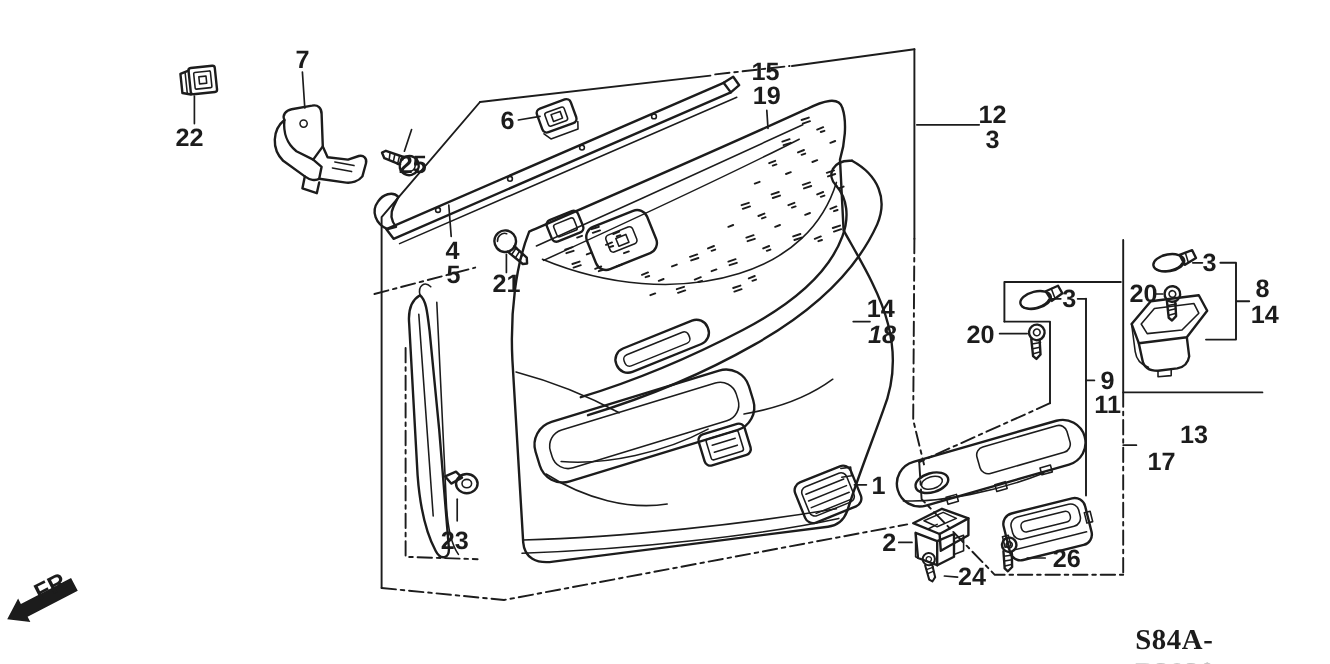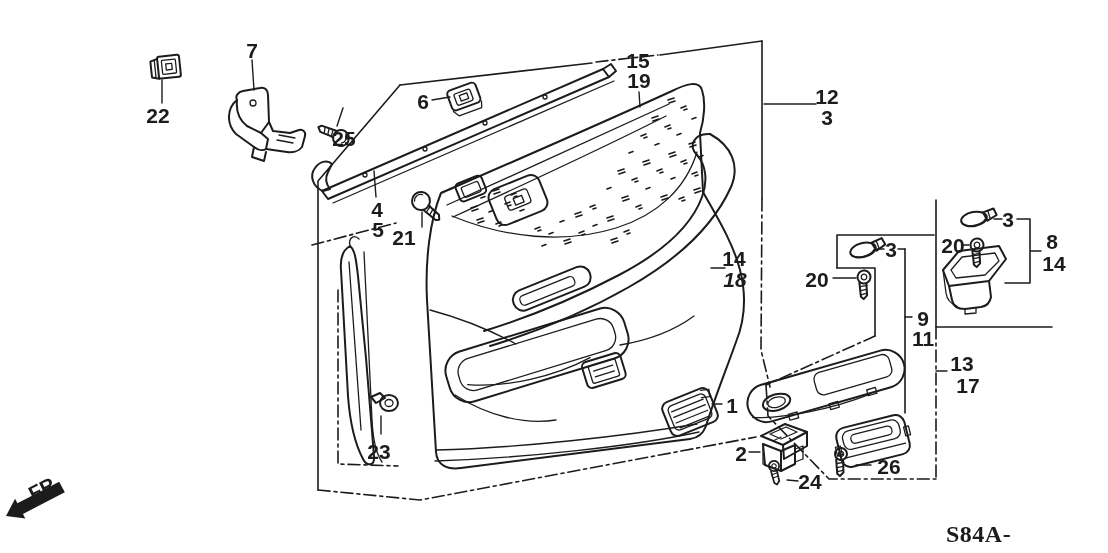--- a/index.html
+++ b/index.html
@@ -280,36 +280,36 @@
   </g>
 </svg>
 
 <div id="callouts">
       <div class="callout" style="left: 158px; top: 115px;">22</div>
       <div class="callout" style="left: 252px; top: 50px;">7</div>
       <div class="callout" style="left: 344px; top: 98px; margin-top: 40px;">25</div>
       <div class="callout" style="left: 423px; top: 101px;">6</div>
       <div class="callout" style="left: 377px; top: 209px;">4</div>
       <div class="callout" style="left: 378px; top: 229px;">5</div>
-      <div class="callout" style="left: 404px; top: 237px;">21</div>
+      <div class="callout" style="left: 422px; top: 237px;">21</div>
       <div class="callout" style="left: 638px; top: 60px;">15</div>
       <div class="callout" style="left: 639px; top: 80px;">19</div>
       <div class="callout" style="left: 827px; top: 96px;">12</div>
       <div class="callout" style="left: 827px; top: 117px;">3</div>
       <div class="callout" style="left: 734px; top: 258px;">14</div>
       <div class="callout" style="left: 735px; top: 279px; font-style: italic;">18</div>
       <div class="callout" style="left: 891px; top: 249px;">3</div>
       <div class="callout" style="left: 817px; top: 279px;">20</div>
       <div class="callout" style="left: 1008px; top: 219px;">3</div>
       <div class="callout" style="left: 953px; top: 245px;">20</div>
       <div class="callout" style="left: 1052px; top: 241px;">8</div>
       <div class="callout" style="left: 1054px; top: 263px;">14</div>
       <div class="callout" style="left: 923px; top: 318px;">9</div>
       <div class="callout" style="left: 923px; top: 338px; text-align: center;">11</div>
-      <div class="callout" style="left: 962px; top: 363px;">13</div>
+      <div class="callout" style="left: 995px; top: 363px;">13</div>
       <div class="callout" style="left: 968px; top: 385px;">17</div>
       <div class="callout" style="left: 732px; top: 405px;">1</div>
       <div class="callout" style="left: 741px; top: 453px;">2</div>
       <div class="callout" style="left: 379px; top: 451px;">23</div>
       <div class="callout" style="left: 810px; top: 481px;">24</div>
       <div class="callout" style="left: 889px; top: 466px;">26</div>
     </div>
 
 <div class="part-code">S84A-B3920</div>
 

